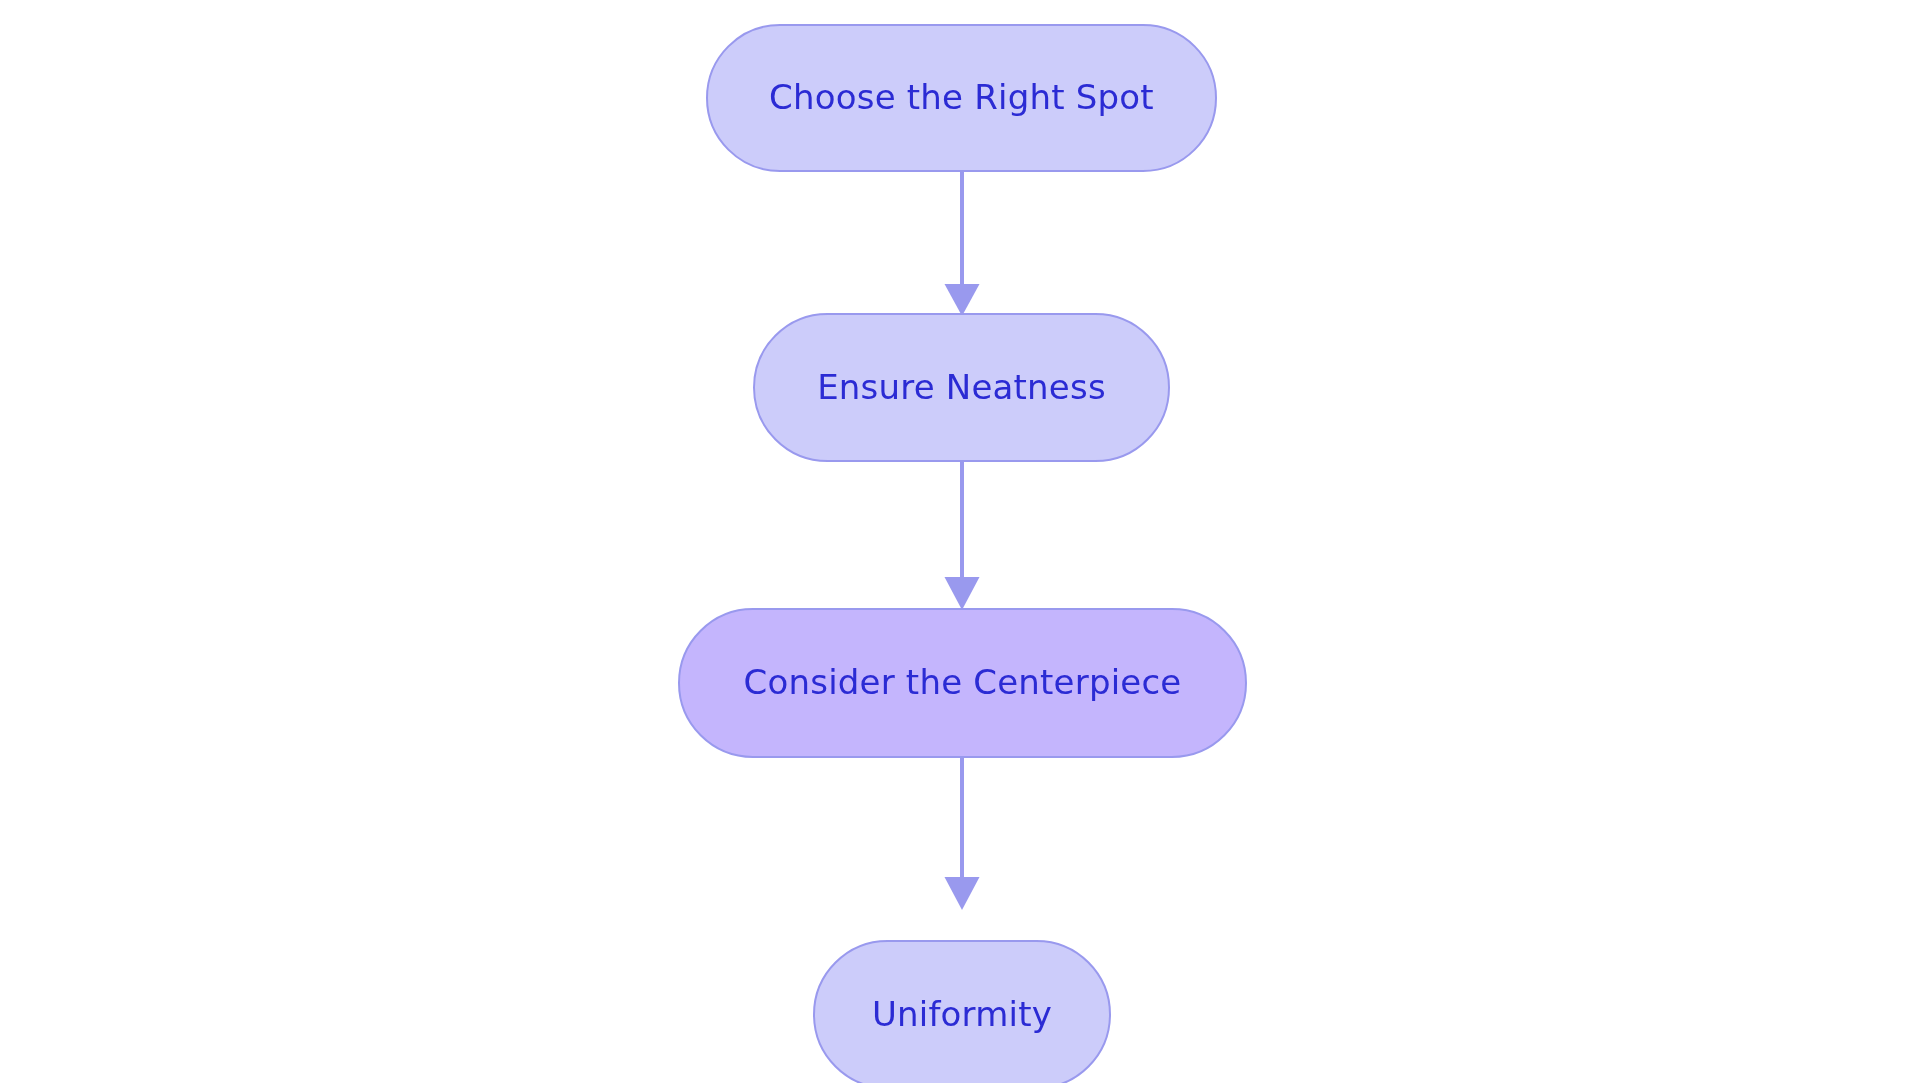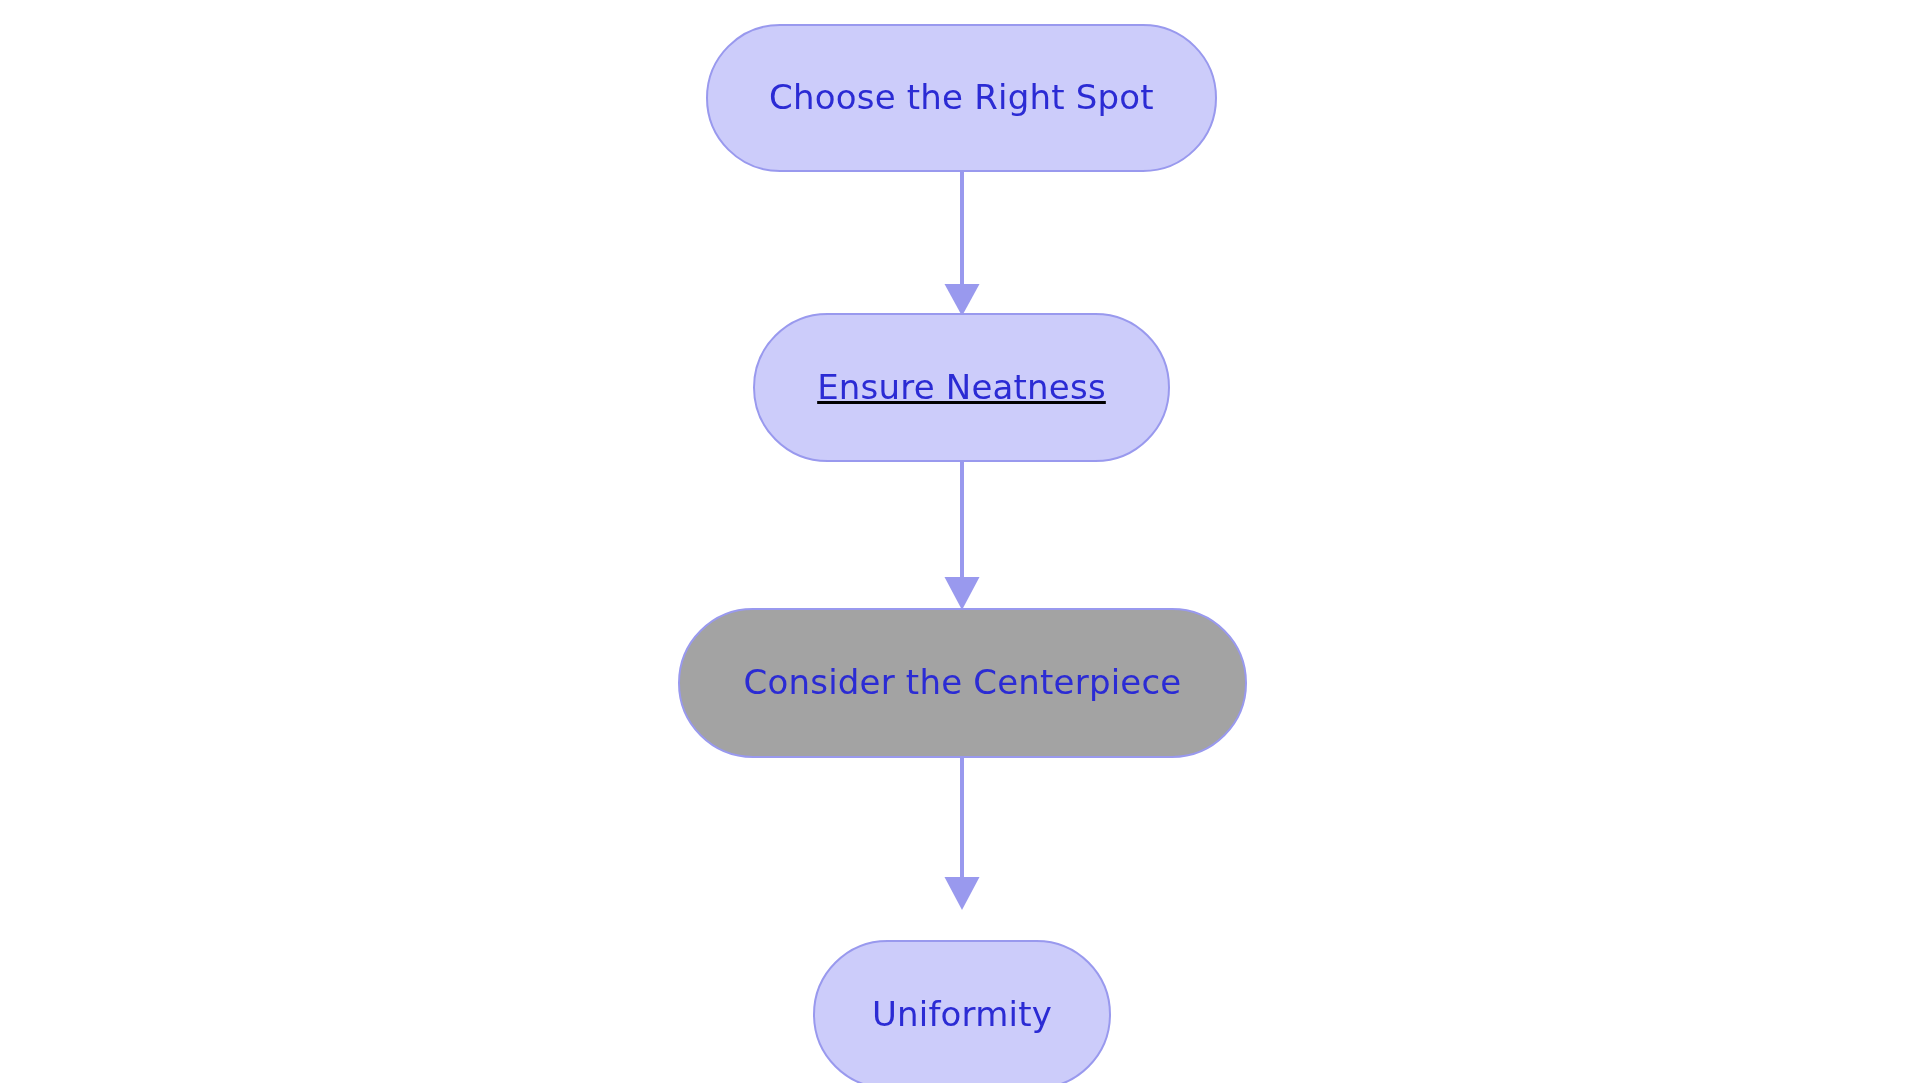--- a/index.html
+++ b/index.html
@@ -42,21 +42,21 @@
     font-weight: 400;
     letter-spacing: 0.2px;
     line-height: 1.1;
     white-space: nowrap;
     text-align: center;
     -webkit-font-smoothing: antialiased;
   }
 
   
   #node-0 { left: 706px; top: 24px;  width: 511px; height: 148px; }
-  #node-1 { left: 753px; top: 313px; width: 417px; height: 149px; text-decoration: underline; }
+  #node-1 { left: 753px; top: 313px; width: 417px; height: 149px; }
   #node-2 { left: 678px; top: 608px; width: 569px; height: 150px; }
   #node-3 { left: 813px; top: 940px; width: 298px; height: 149px; }
 
   
   .flow-edge {
     position: absolute;
     z-index: 1;
     overflow: visible;
   }
   .edge-line {
@@ -94,21 +94,21 @@
   </svg>
 
   <div id="node-0" class="flow-node" style="background: rgb(204, 204, 250); border-color: rgb(153, 153, 238);">
     <span class="flow-node-label" style="color: rgb(43, 43, 212);">Choose the Right Spot</span>
   </div>
 
   <div id="node-1" class="flow-node" style="background: rgb(204, 204, 250); border-color: rgb(153, 153, 238);">
     <span class="flow-node-label" style="color: rgb(43, 43, 212);">Ensure Neatness</span>
   </div>
 
-  <div id="node-2" class="flow-node" style="background: #a3a3a3; border-color: rgb(153, 153, 238);">
+  <div id="node-2" class="flow-node" style="background: #c4b5fd; border-color: rgb(153, 153, 238);">
     <span class="flow-node-label" style="color: rgb(43, 43, 212);">Consider the Centerpiece</span>
   </div>
 
   <div id="node-3" class="flow-node" style="background: rgb(204, 204, 250); border-color: rgb(153, 153, 238);">
     <span class="flow-node-label" style="color: rgb(43, 43, 212);">Uniformity</span>
   </div>
 
 </div>
 
 </body></html>

